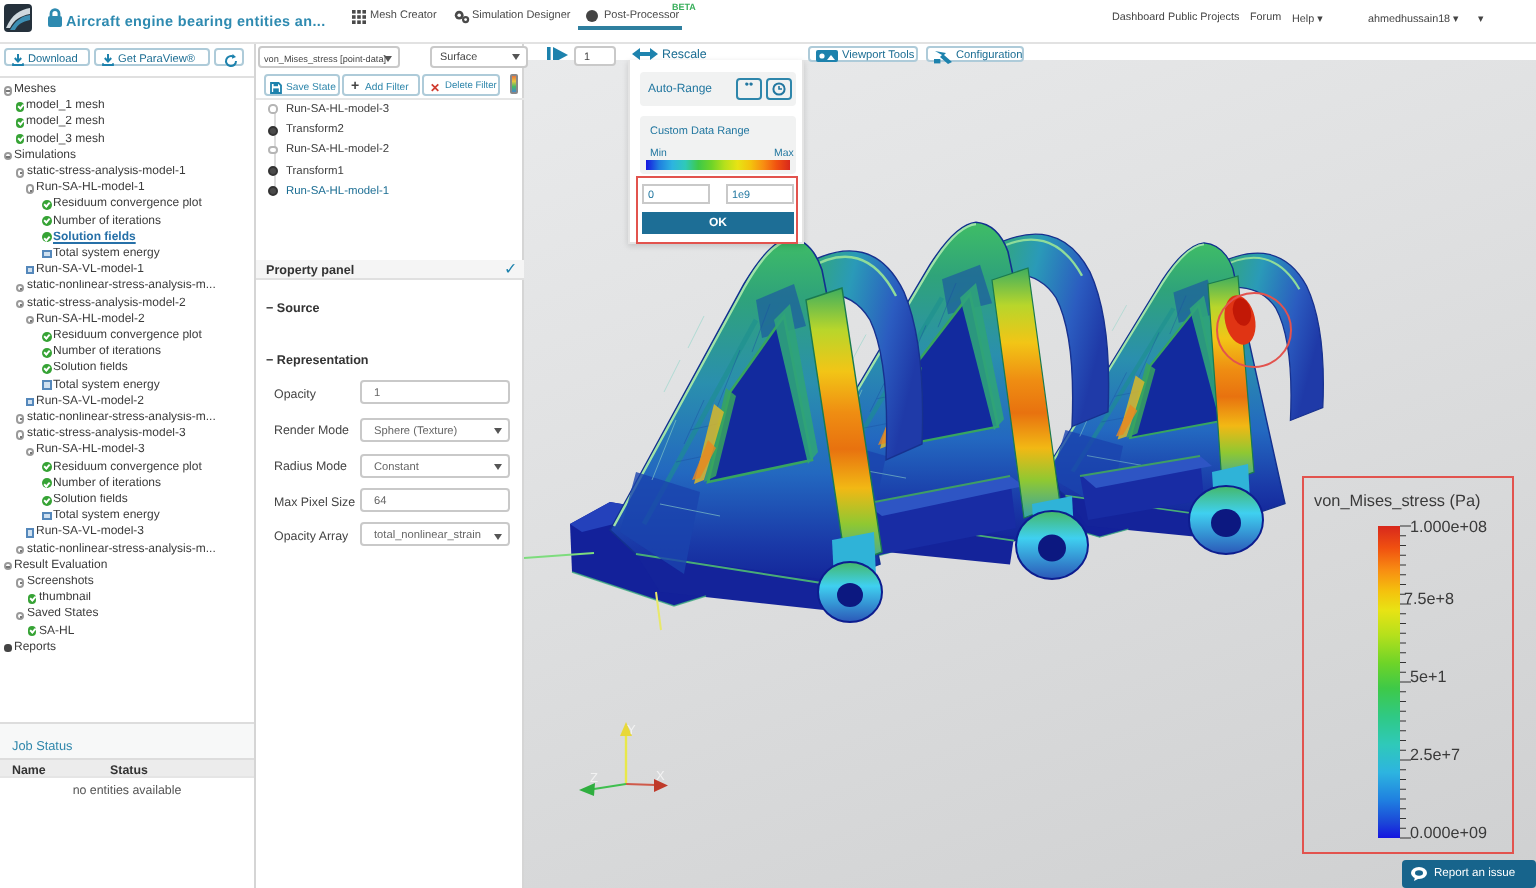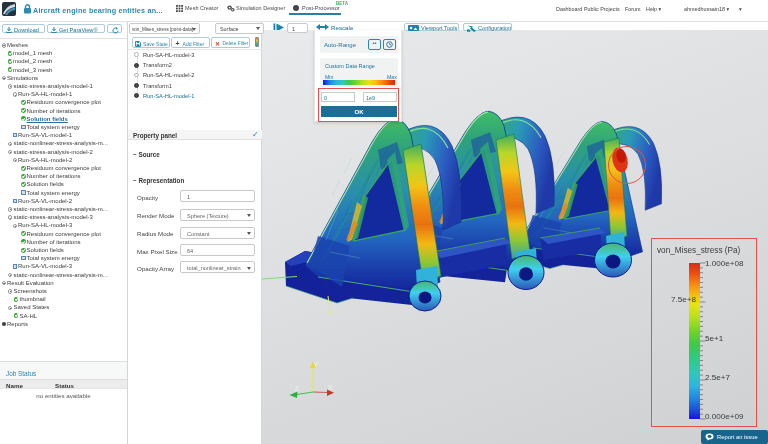--- a/index.html
+++ b/index.html
@@ -551,21 +551,21 @@
         <line x1="11" y1="127.75" x2="14" y2="127.75"></line>
         <line x1="11" y1="132.625" x2="14" y2="132.625"></line>
         <line x1="11" y1="137.5" x2="14" y2="137.5"></line>
         <line x1="11" y1="142.375" x2="14" y2="142.375"></line>
         <line x1="11" y1="147.25" x2="14" y2="147.25"></line>
         <line x1="11" y1="152.125" x2="14" y2="152.125"></line>
         <line x1="11" y1="157" x2="16.5" y2="157"></line>
       </g>
   </svg>
   <div class="leglab" style="left:705px;top:259px">1.000e+08</div>
-  <div class="leglab" style="left:671px;top:295px">7.5e+8</div>
+  <div class="leglab" style="left:702px;top:295px">7.5e+8</div>
   <div class="leglab" style="left:705px;top:334px">5e+1</div>
   <div class="leglab" style="left:705px;top:373px">2.5e+7</div>
   <div class="leglab" style="left:705px;top:412px">0.000e+09</div>
 
   <div class="abs" style="left:608px;top:146px;width:38px;height:38px;border:1.4px solid #e2534e;border-radius:50%"></div>
 
   <div id="reportbtn">
     <svg class="abs" style="left:4px;top:3px" width="9" height="8" viewBox="0 0 9 8">
         <ellipse cx="4.5" cy="3.5" rx="4" ry="3" fill="#fff"></ellipse>
         <path d="M2.5 5.5 L2 7.5 L4.5 6.2 Z" fill="#fff"></path>

